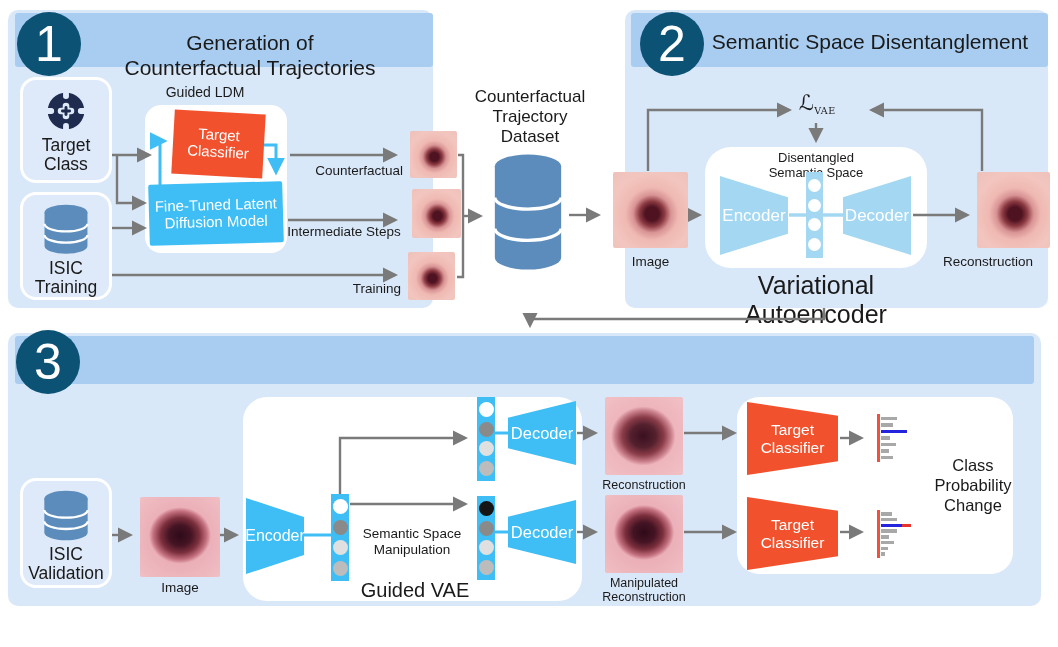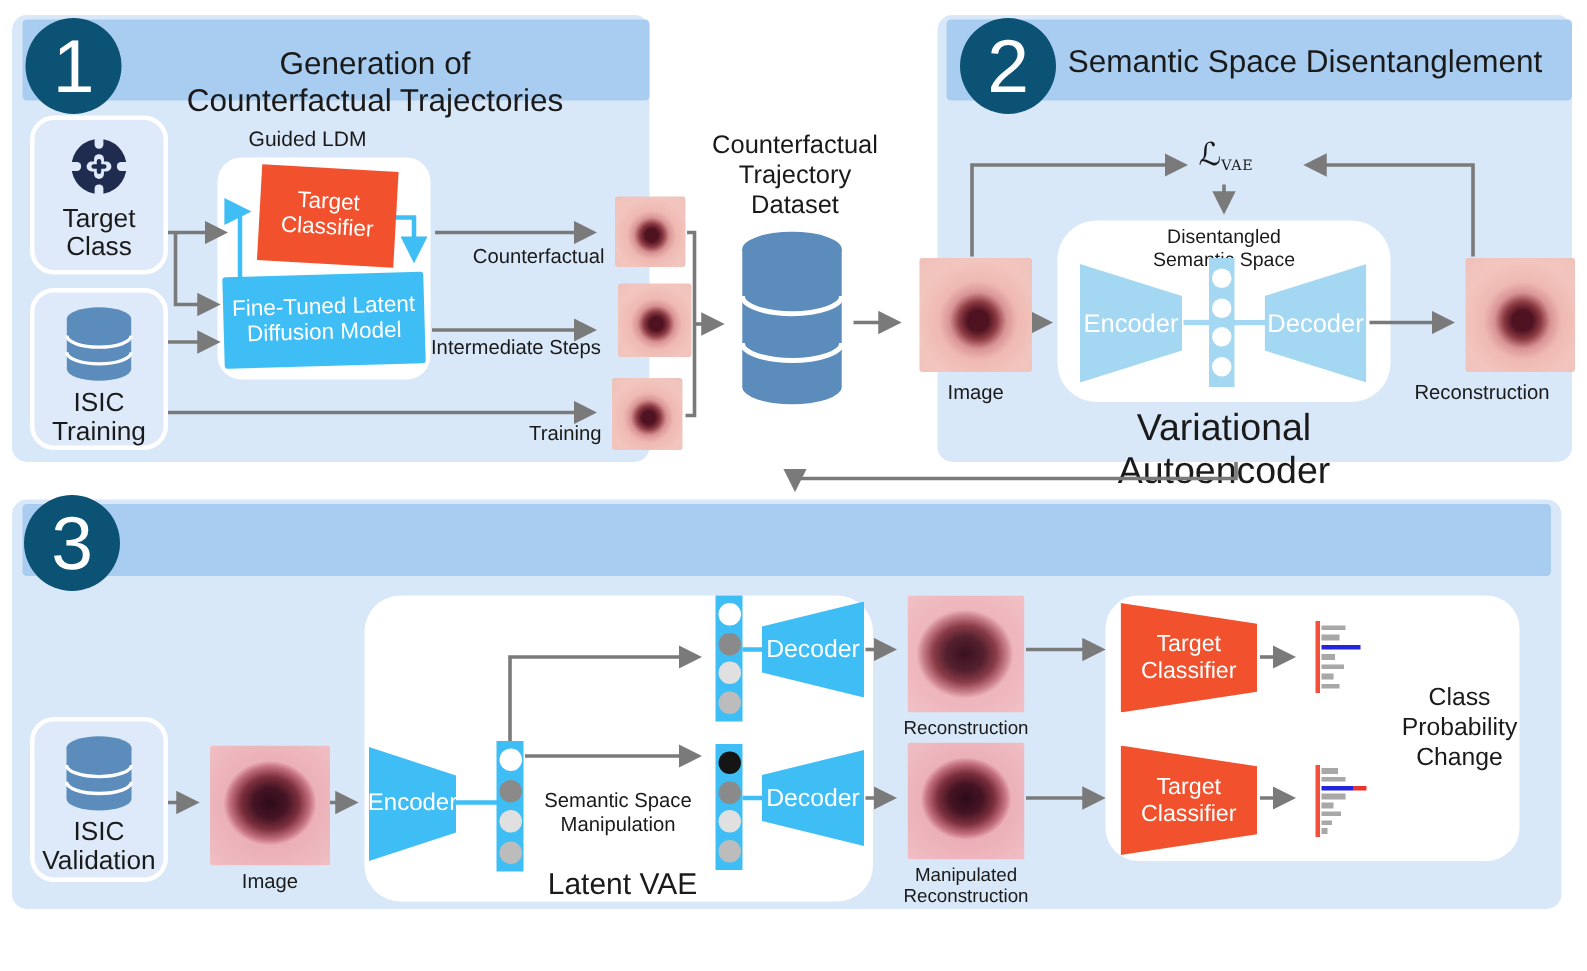--- a/index.html
+++ b/index.html
@@ -218,21 +218,21 @@
 
   <div class="abs strip strip-lg skyblue" style="left:331px;top:494px;width:18px;height:87px">
       <div class="dot" style="background: rgb(255, 255, 255);"></div>
       <div class="dot" style="background: rgb(138, 138, 138);"></div>
       <div class="dot" style="background: rgb(224, 224, 224);"></div>
       <div class="dot" style="background: rgb(188, 188, 188);"></div>
     </div>
 
   <div class="abs ctr pre" style="left:352px;top:526px;width:120px;font-size:13.5px;line-height:1.2;z-index:5">Semantic Space
 Manipulation</div>
-  <div class="abs ctr" style="left:310px;top:579px;width:210px;font-size:20px;z-index:5">Latent VAE</div>
+  <div class="abs ctr" style="left:310px;top:579px;width:210px;font-size:20px;z-index:5">Guided VAE</div>
 
   <div class="abs strip strip-lg skyblue" style="left:477px;top:397px;width:18px;height:84px">
       <div class="dot" style="background: rgb(255, 255, 255);"></div>
       <div class="dot" style="background: rgb(138, 138, 138);"></div>
       <div class="dot" style="background: rgb(224, 224, 224);"></div>
       <div class="dot" style="background: rgb(188, 188, 188);"></div>
     </div>
   <div class="abs comp traptext skyblue" style="left:508px;top:401px;width:68px;height:64px;font-size:16.5px;color:#fff;clip-path:polygon(0 26%,100% 0,100% 100%,0 74%)">Decoder</div>
   <div class="abs lesion lesion-c" style="left:605px;top:397px;width:78px;height:78px"></div>
   <div class="abs ctr" style="left:585px;top:478px;width:118px;font-size:12.5px;z-index:3">Reconstruction</div>

